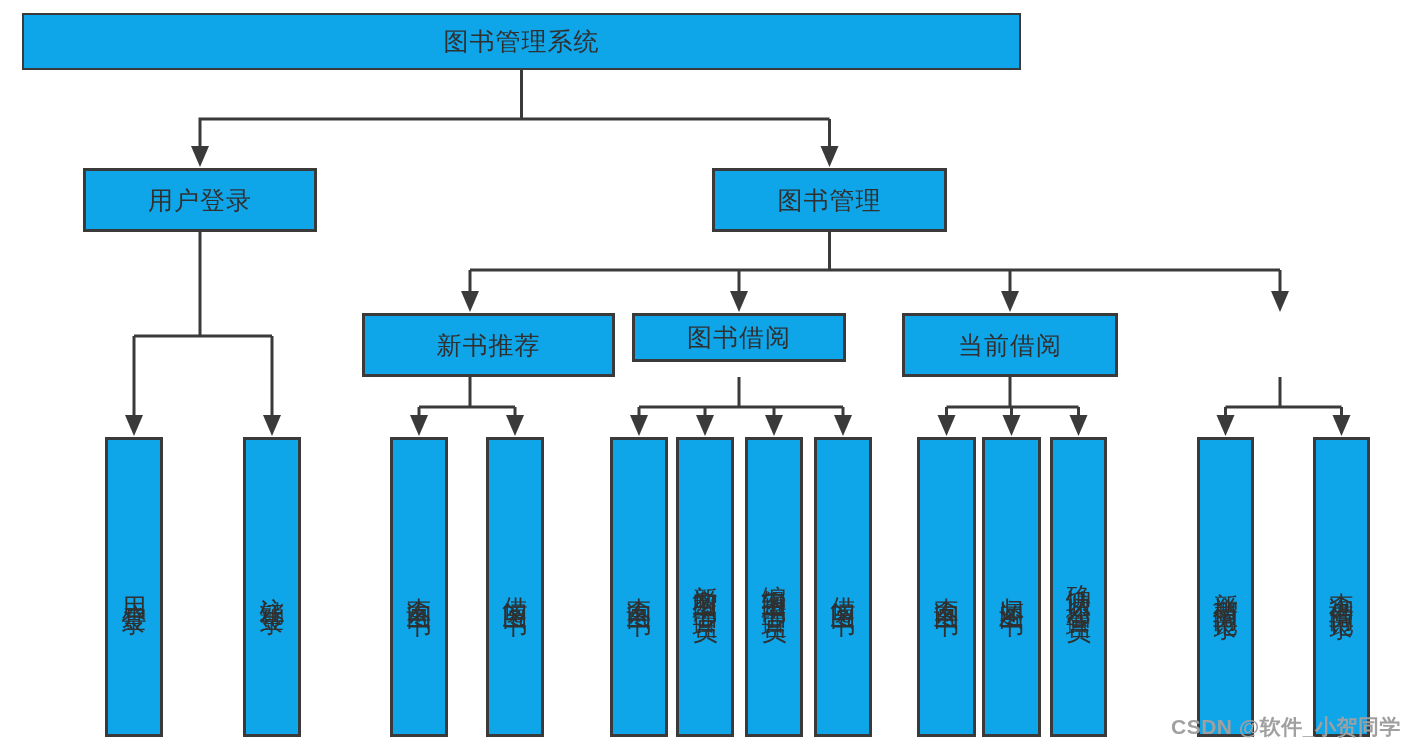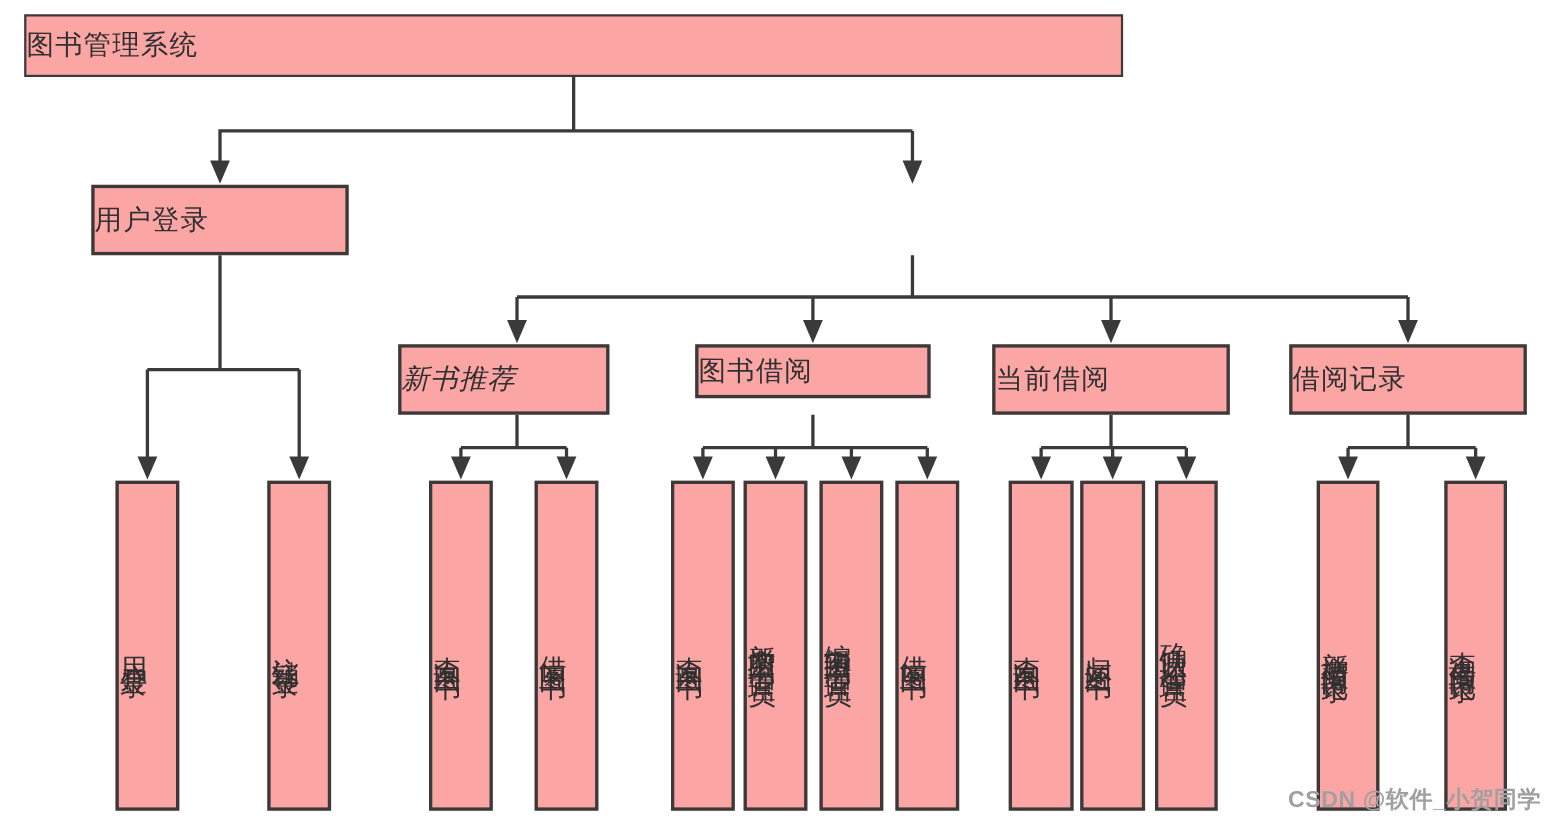--- a/index.html
+++ b/index.html
@@ -6,26 +6,26 @@
   .stage {
     position: relative;
     width: 1405px;
     height: 747px;
     background: var(--background, #ffffff);
     font-family: "Liberation Sans", "DejaVu Sans", sans-serif;
     overflow: hidden;
   }
   .box {
     position: absolute;
-    background: #fca5a5;
+    background: #0ea5e9;
     border: 3px solid var(--line, #3a3a3a);
     box-sizing: border-box;
     display: flex;
     align-items: center;
-    justify-content: flex-start;
+    justify-content: center;
     color: var(--text, #303030);
     z-index: 2;
   }
   .box.root { border-width: 2px; }
   .box.h span {
     font-size: 25px;
     letter-spacing: 1px;
     line-height: 1;
     white-space: nowrap;
   }
@@ -108,32 +108,32 @@
     </g>
   </svg>
 
   <div class="box h root" style="left:22px; top:13px; width:999px; height:57px;">
     <span>图书管理系统</span>
   </div>
 
   <div class="box h" style="left:83px; top:168px; width:234px; height:64px;">
     <span>用户登录</span>
   </div>
+  <div class="box h" style="left:712px; top:168px; width:235px; height:64px;">
+    <span>图书管理</span>
+  </div>
 
-  <div class="box h" style="left:362px; top:313px; width:192px; height:64px;font-style:italic;">
+  <div class="box h" style="left:362px; top:313px; width:253px; height:64px;">
     <span>新书推荐</span>
   </div>
   <div class="box h" style="left:632px; top:313px; width:214px; height:49px;">
     <span>图书借阅</span>
   </div>
   <div class="box h" style="left:902px; top:313px; width:216px; height:64px;">
     <span>当前借阅</span>
-  </div>
-  <div class="box h" style="left:1172px; top:313px; width:216px; height:64px;">
-    <span>借阅记录</span>
   </div>
 
   <div class="box v" style="left:105px; top:437px; width:58px; height:300px;">
     <span>用户登录</span>
   </div>
   <div class="box v" style="left:243px; top:437px; width:58px; height:300px;">
     <span>注销登录</span>
   </div>
 
   <div class="box v" style="left:390px; top:437px; width:58px; height:300px;">

